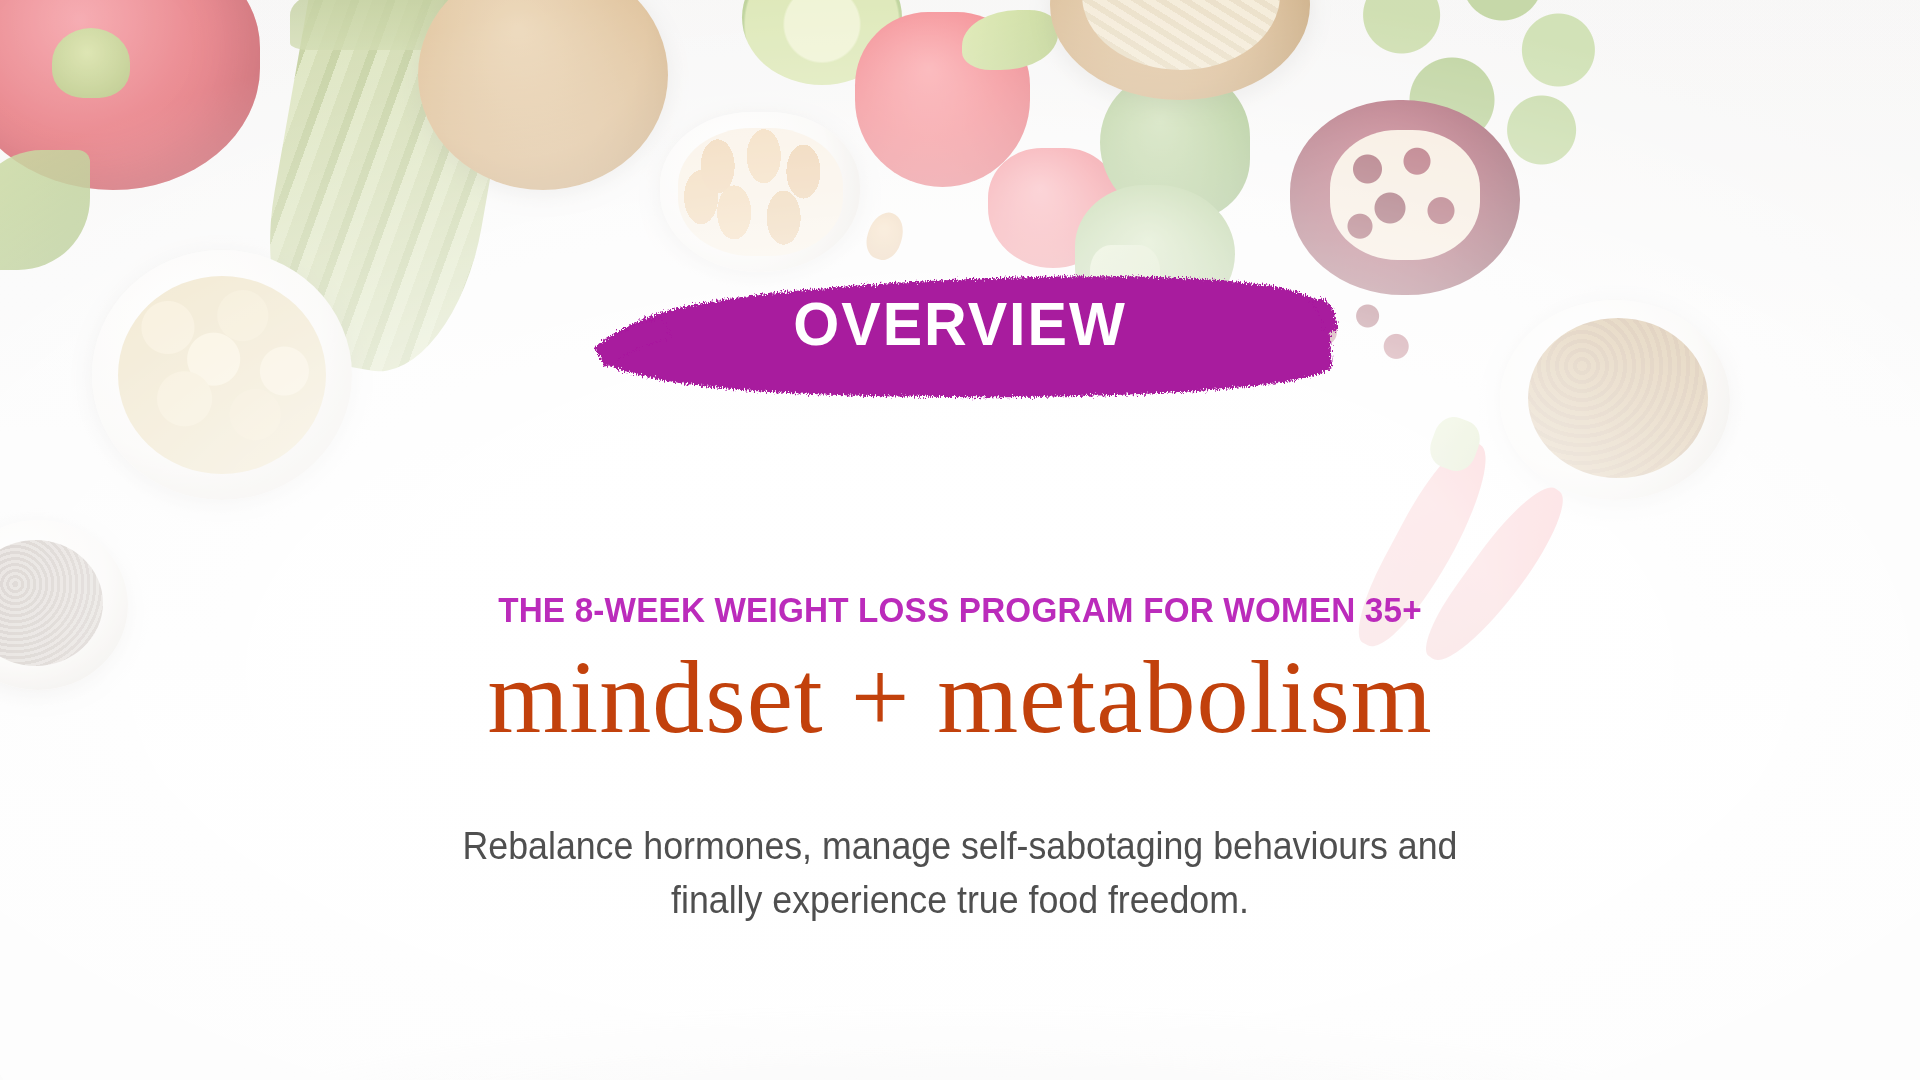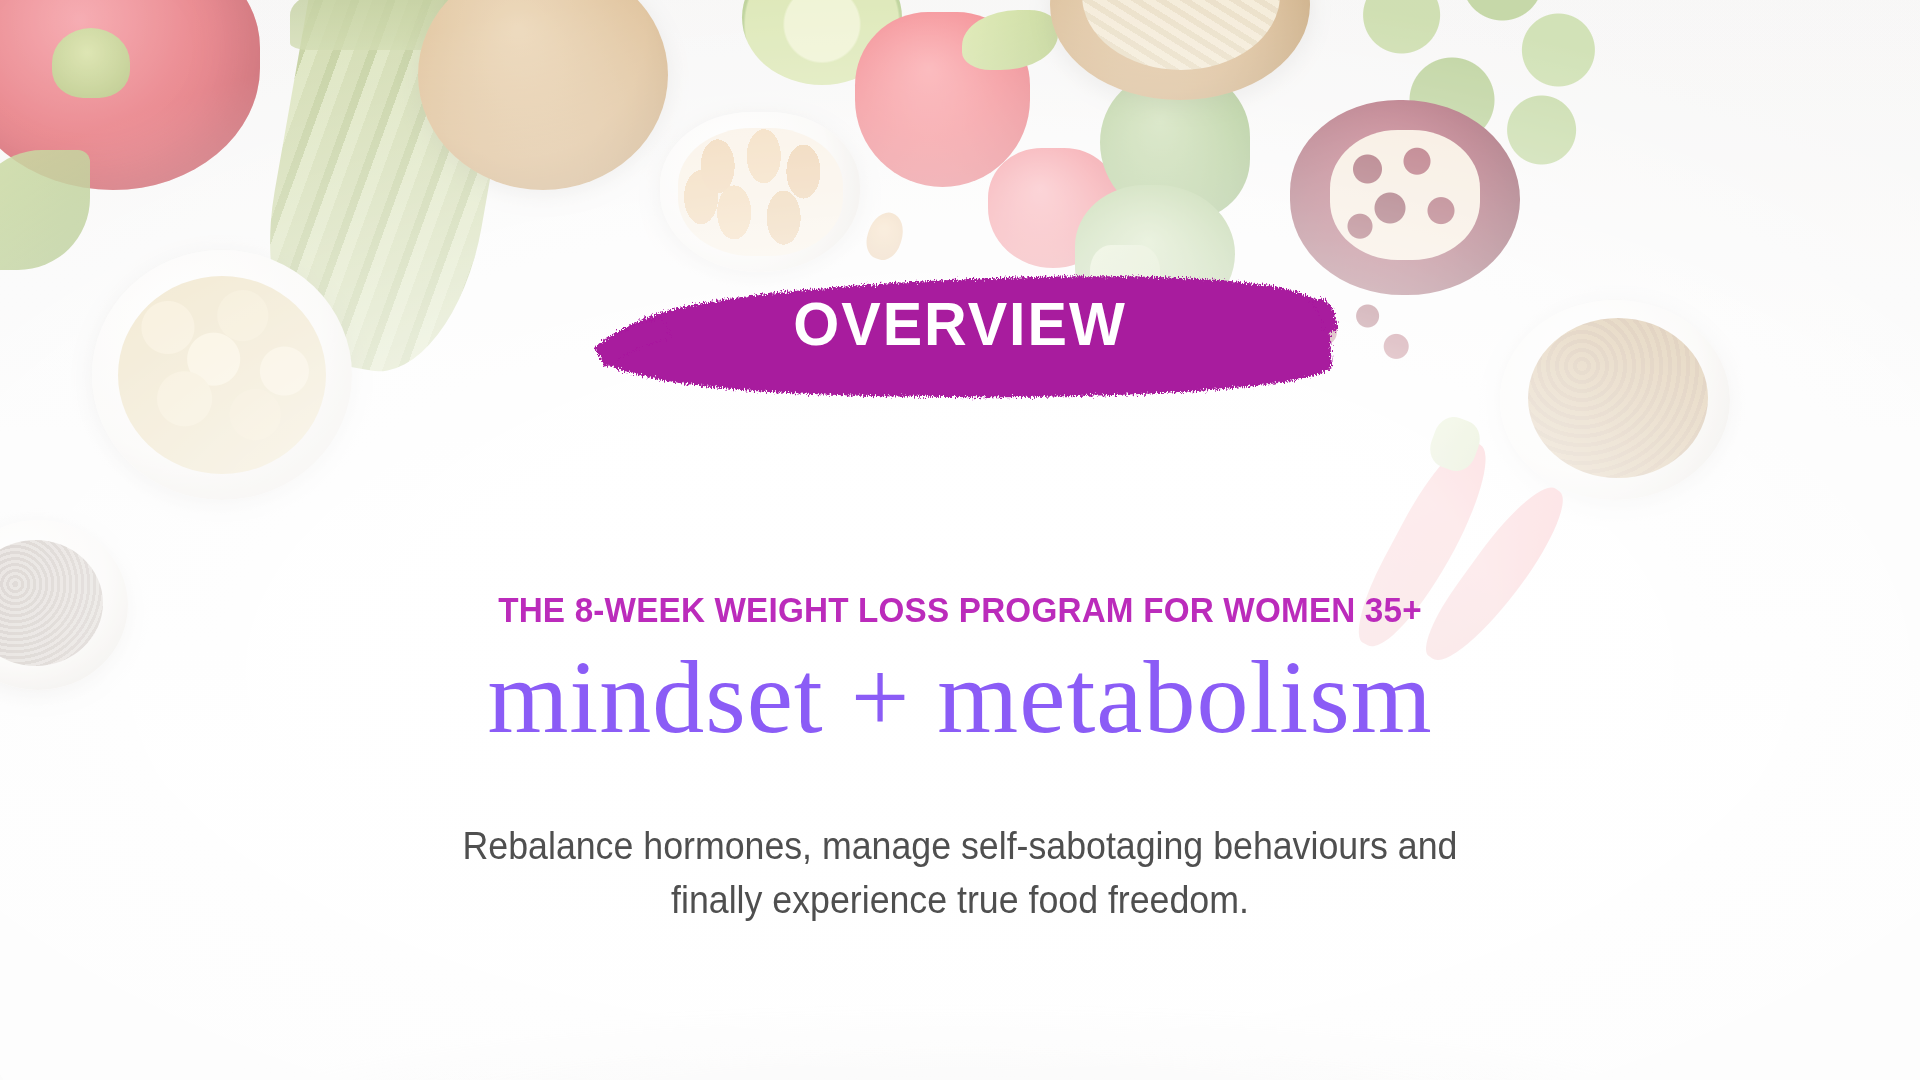--- a/index.html
+++ b/index.html
@@ -72,21 +72,21 @@
     font-family:"Liberation Sans", sans-serif;
     font-weight:bold;
     font-size:35px;
     letter-spacing:.2px;
     transform:scaleX(.95);
   }
 
   #headline{
     position:absolute;left:0;right:0;top:636px;
     text-align:center;
-    color:#8b5cf6;
+    color:#c2410c;
     font-family:"Liberation Serif", "DejaVu Serif", serif;
     font-weight:normal;
     font-size:104px;
     letter-spacing:1px;
     line-height:1.18;
   }
 
   #body-copy{
     position:absolute;left:50%;transform:translateX(-50%);
     top:820px;width:1060px;

